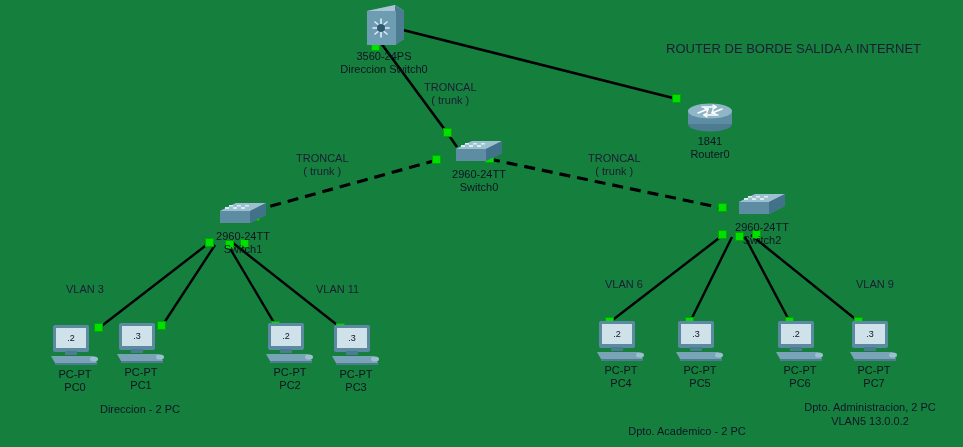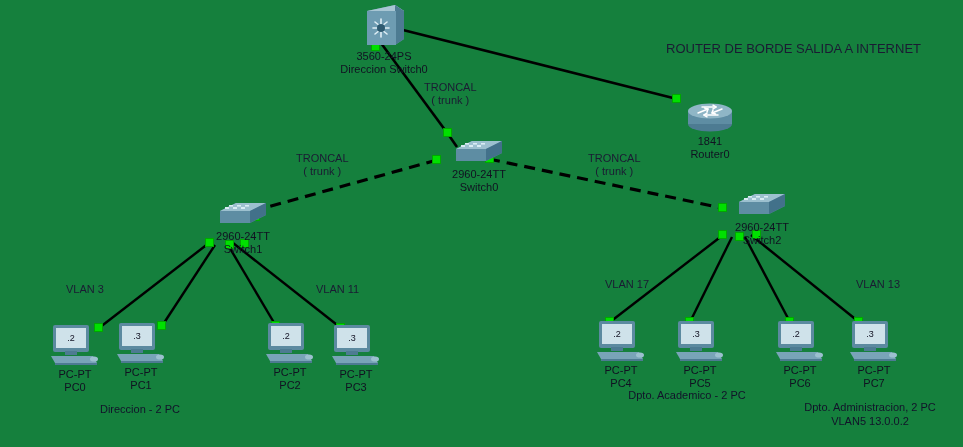--- a/index.html
+++ b/index.html
@@ -383,31 +383,31 @@
     <div>( trunk )</div>
   </div>
 
   <div class="tlabel two" style="left:588px;top:152px;">
     <div>TRONCAL</div>
     <div>( trunk )</div>
   </div>
 
   <div class="tlabel" style="left:66px;top:283px;">VLAN 3</div>
   <div class="tlabel" style="left:316px;top:283px;">VLAN 11</div>
-  <div class="tlabel" style="left:605px;top:278px;">VLAN 17</div>
-  <div class="tlabel" style="left:856px;top:278px;">VLAN 13</div>
+  <div class="tlabel" style="left:605px;top:278px;">VLAN 6</div>
+  <div class="tlabel" style="left:856px;top:278px;">VLAN 9</div>
 
   <div class="grouplabel" style="left:60px;top:402px;width:160px;">
     <div>Direccion - 2 PC</div>
   </div>
 
   <div class="grouplabel" style="left:260px;top:404px;width:190px;">
   </div>
 
-  <div class="grouplabel" style="left:597px;top:388px;width:180px;">
+  <div class="grouplabel" style="left:597px;top:424px;width:180px;">
     <div>Dpto. Academico - 2 PC</div>
   </div>
 
   <div class="grouplabel" style="left:775px;top:400px;width:190px;">
     <div>Dpto. Administracion, 2 PC</div>
     <div>VLAN5  13.0.0.2</div>
   </div>
 
 </div>
 

